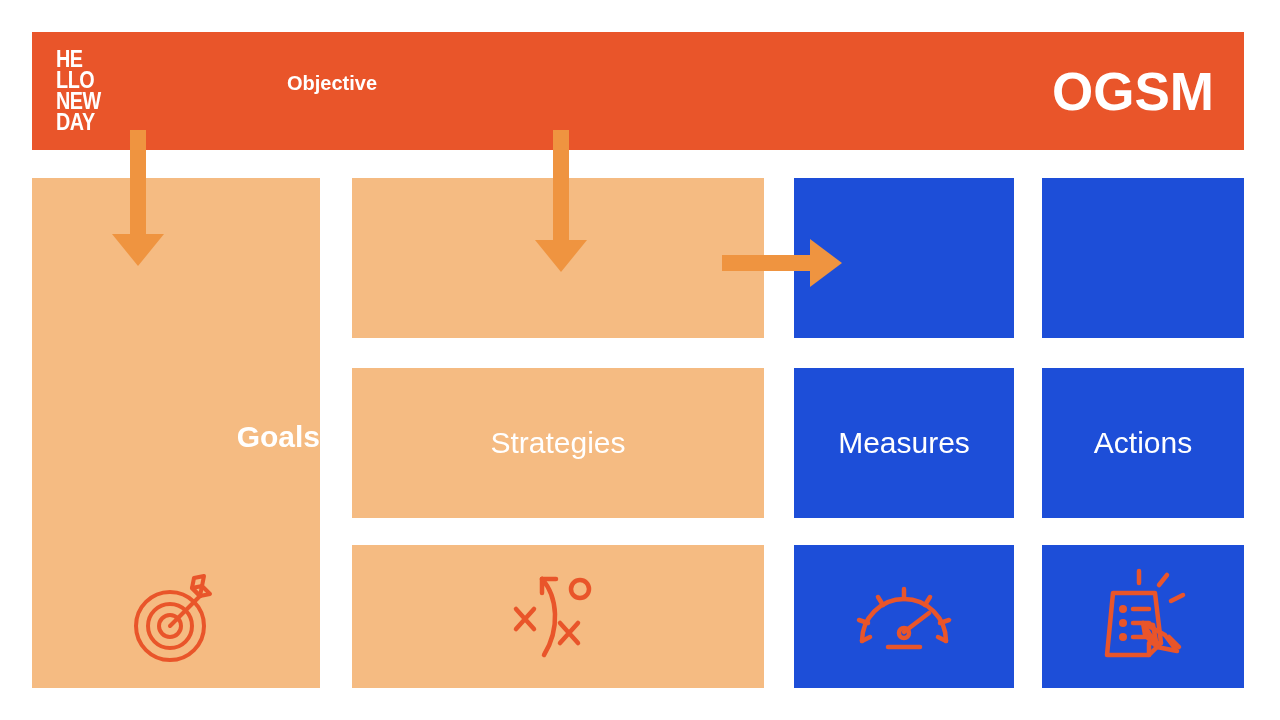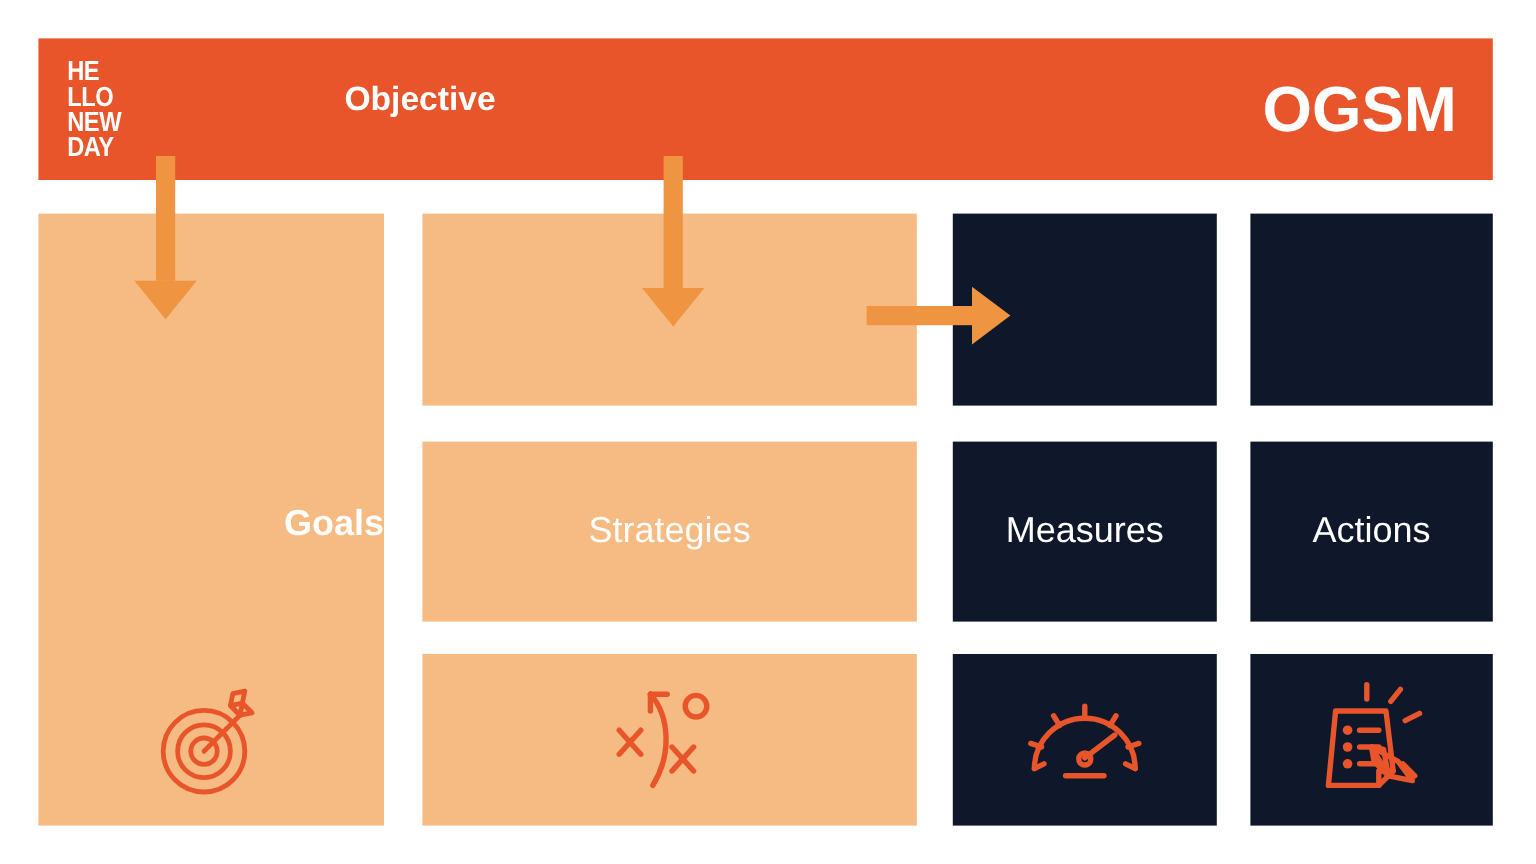--- a/index.html
+++ b/index.html
@@ -54,21 +54,21 @@
   }
 
   #header-title {
     position: absolute;
     left: 255px;
     top: 0;
     height: 102px;
     display: flex;
     align-items: center;
     color: #ffffff;
-    font-size: 28px;
+    font-size: 20px;
     font-weight: 700;
   }
 
   #header-brand {
     position: absolute;
     right: 30px;
     top: 0;
     height: 118px;
     display: flex;
     align-items: center;
@@ -76,21 +76,21 @@
     font-size: 53px;
     font-weight: 700;
     letter-spacing: 0px;
   }
 
   
   .panel {
     position: absolute;
   }
   .panel.dark  { background: #f5bb82; }
-  .panel.light { background: #0f172a; }
+  .panel.light { background: #1d4ed8; }
 
   .panel-label {
     position: absolute;
     left: 0;
     right: 0;
     top: 50%;
     transform: translateY(-50%);
     text-align: center;
     color: #ffffff;
     font-size: 30px;

